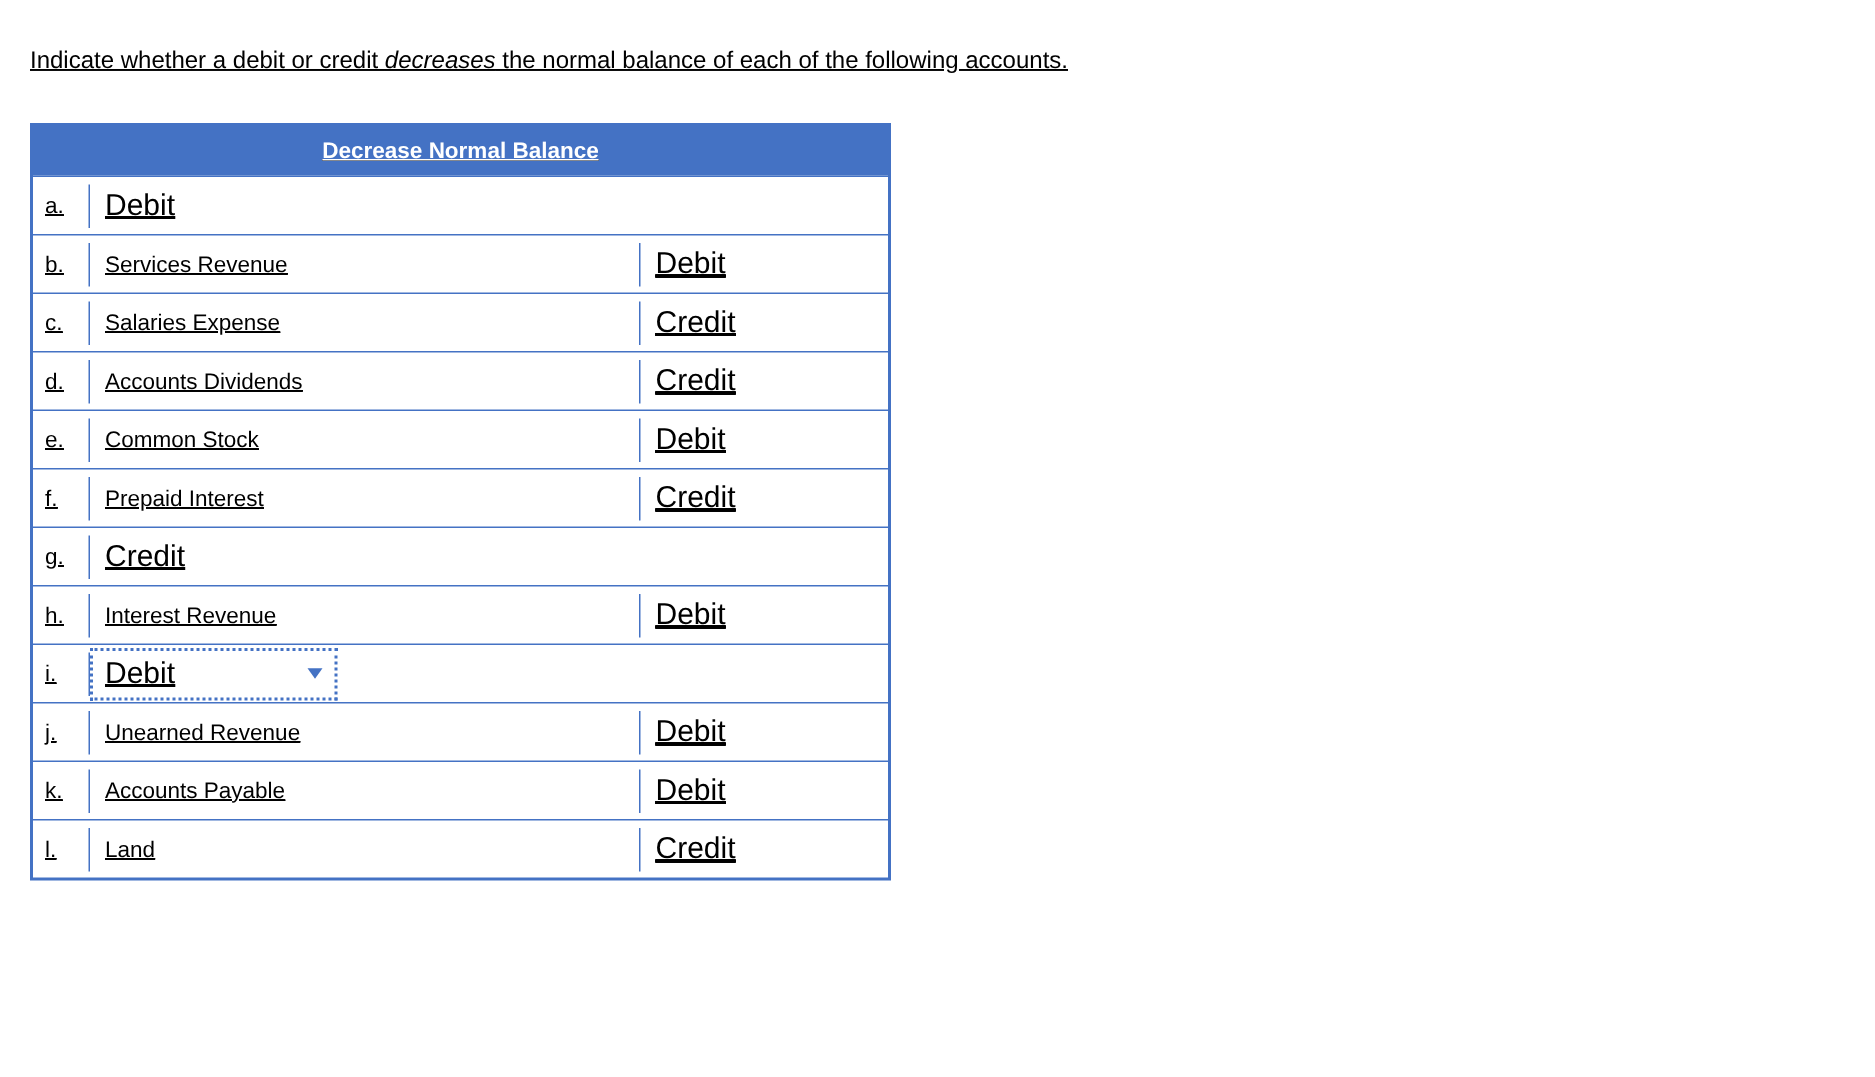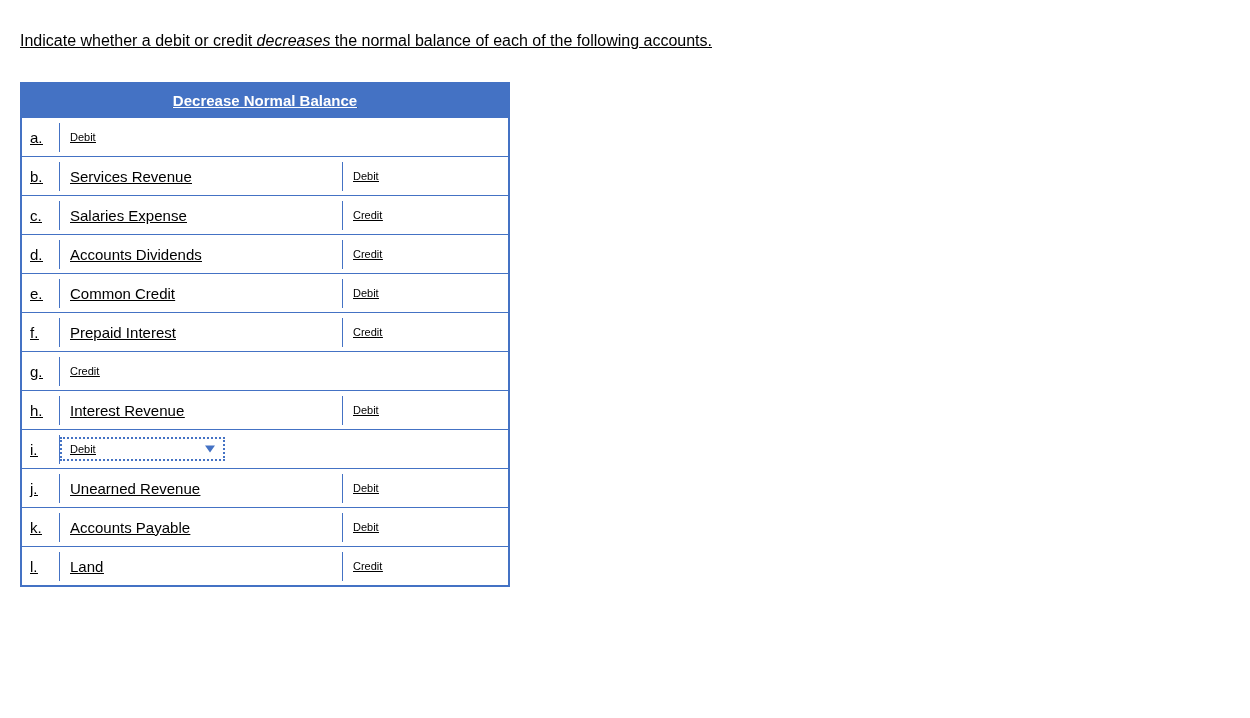--- a/index.html
+++ b/index.html
@@ -23,21 +23,21 @@
       font-size: 16px;
       margin-bottom: 30px;
       line-height: 1.4;
     }
 
     .question-text em {
       font-style: italic;
     }
 
     .table-container {
-      width: 490px;
+      width: 574px;
       border: 2px solid #4472C4;
     }
 
     .table-header {
       background-color: #4472C4;
       color: #fff;
       font-weight: bold;
       text-align: center;
       padding: 8px 10px;
       font-size: 15px;
@@ -66,21 +66,21 @@
       border-right: 1px solid #4472C4;
       font-size: 15px;
       display: flex;
       align-items: center;
     }
 
     .col-value {
       width: 165px;
       min-width: 165px;
       padding: 6px 10px;
-      font-size: 11px;
+      font-size: 20px;
       display: flex;
       align-items: center;
       position: relative;
     }
 
     .col-value.active-dropdown {
       border: 2px dotted #4472C4;
       padding: 4px 8px;
     }
 
@@ -120,21 +120,21 @@
         <div class="col-account">Salaries Expense</div>
         <div class="col-value">Credit</div>
       </div>
       <div class="table-row">
         <div class="col-letter">d.</div>
         <div class="col-account">Accounts Dividends</div>
         <div class="col-value">Credit</div>
       </div>
       <div class="table-row">
         <div class="col-letter">e.</div>
-        <div class="col-account">Common Credit</div>
+        <div class="col-account">Common Stock</div>
         <div class="col-value">Debit</div>
       </div>
       <div class="table-row">
         <div class="col-letter">f.</div>
         <div class="col-account">Prepaid Interest</div>
         <div class="col-value">Credit</div>
       </div>
       <div class="table-row">
         <div class="col-letter">g.</div>
         <div class="col-value">Credit</div>

